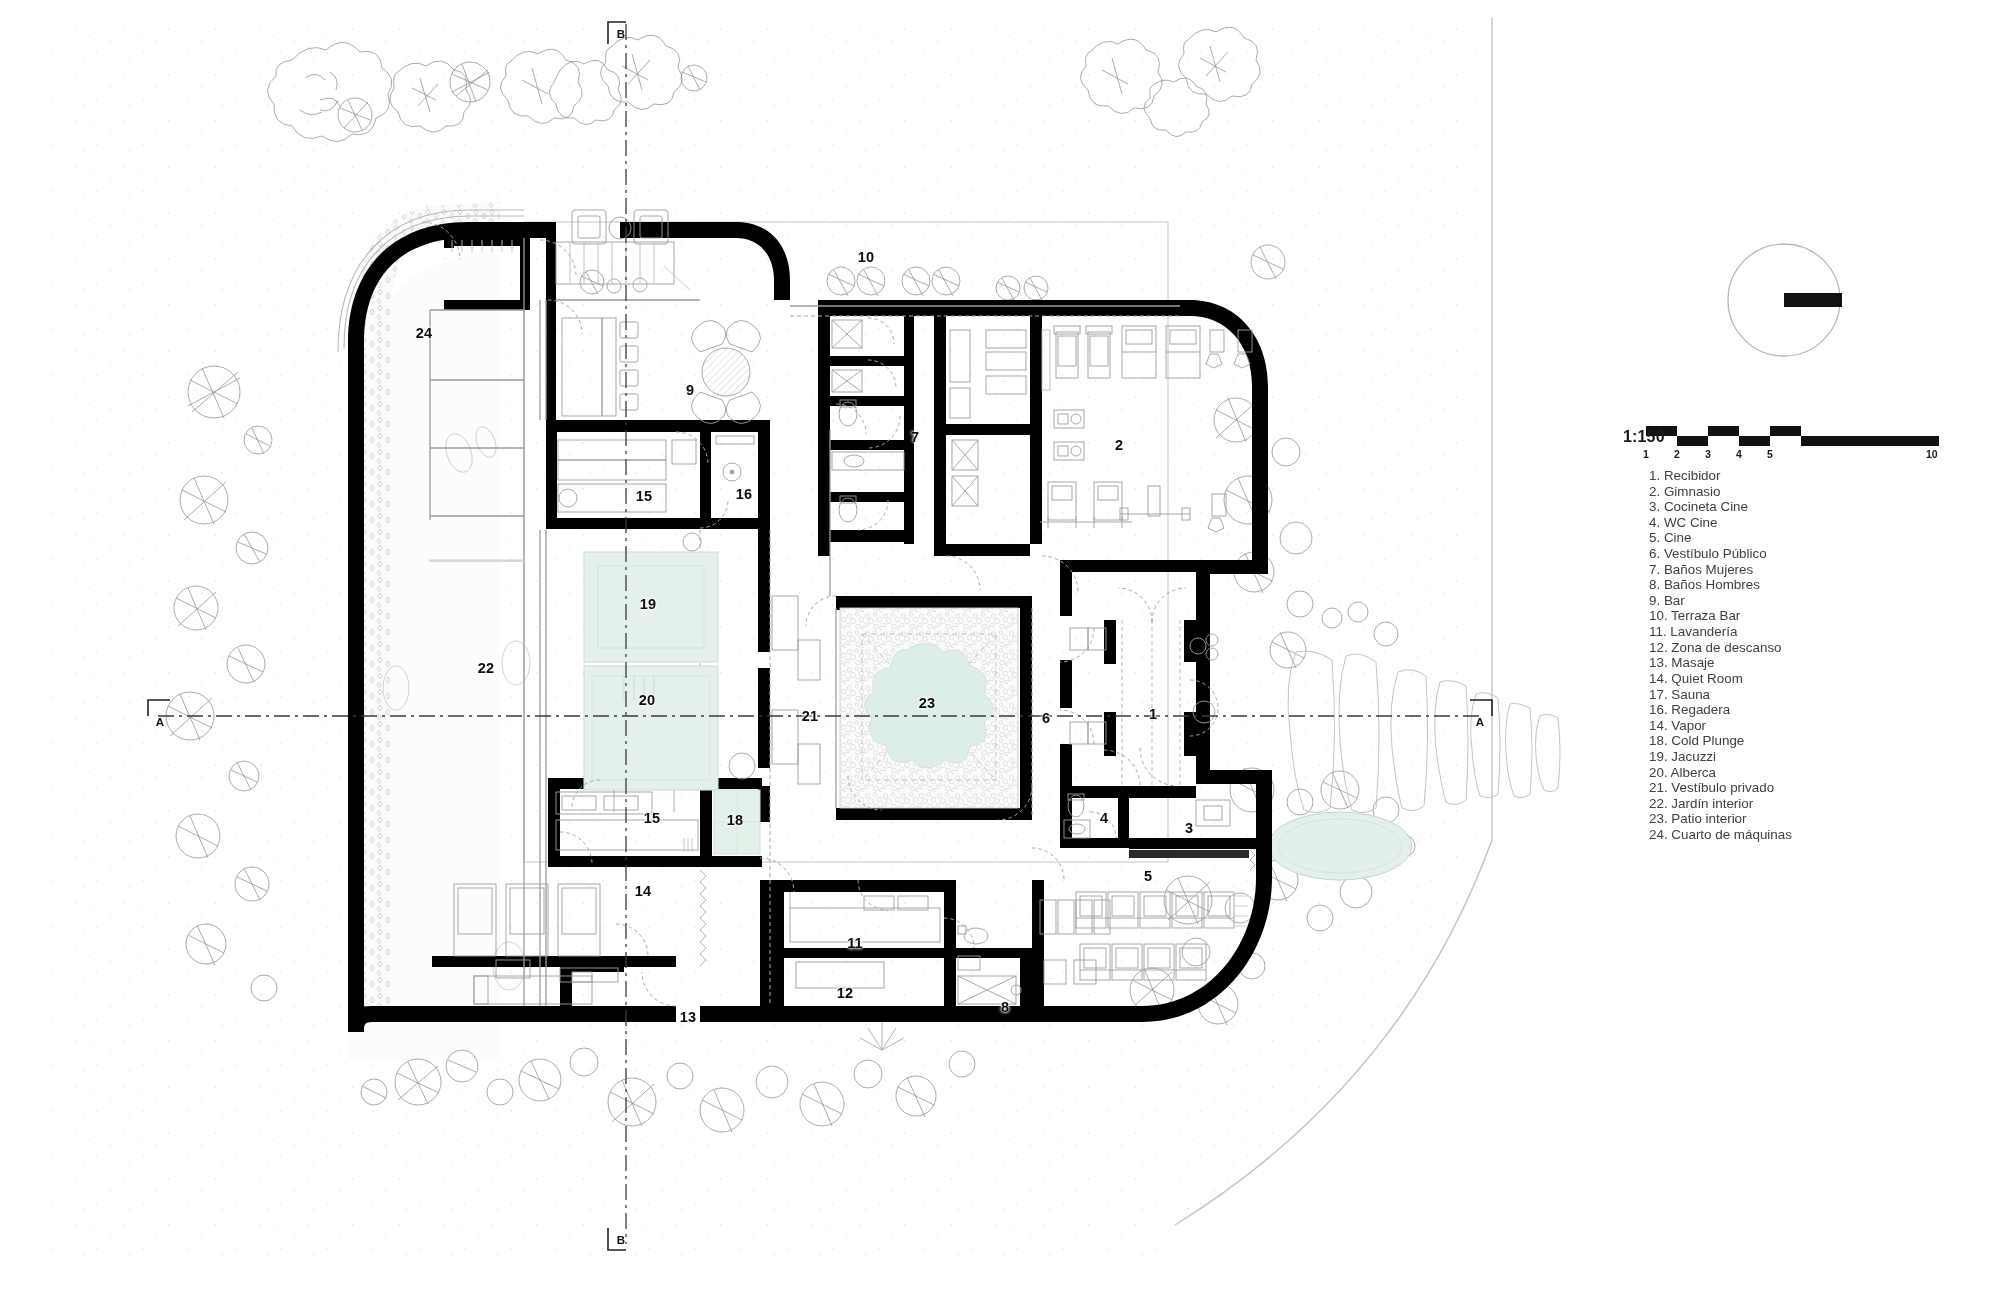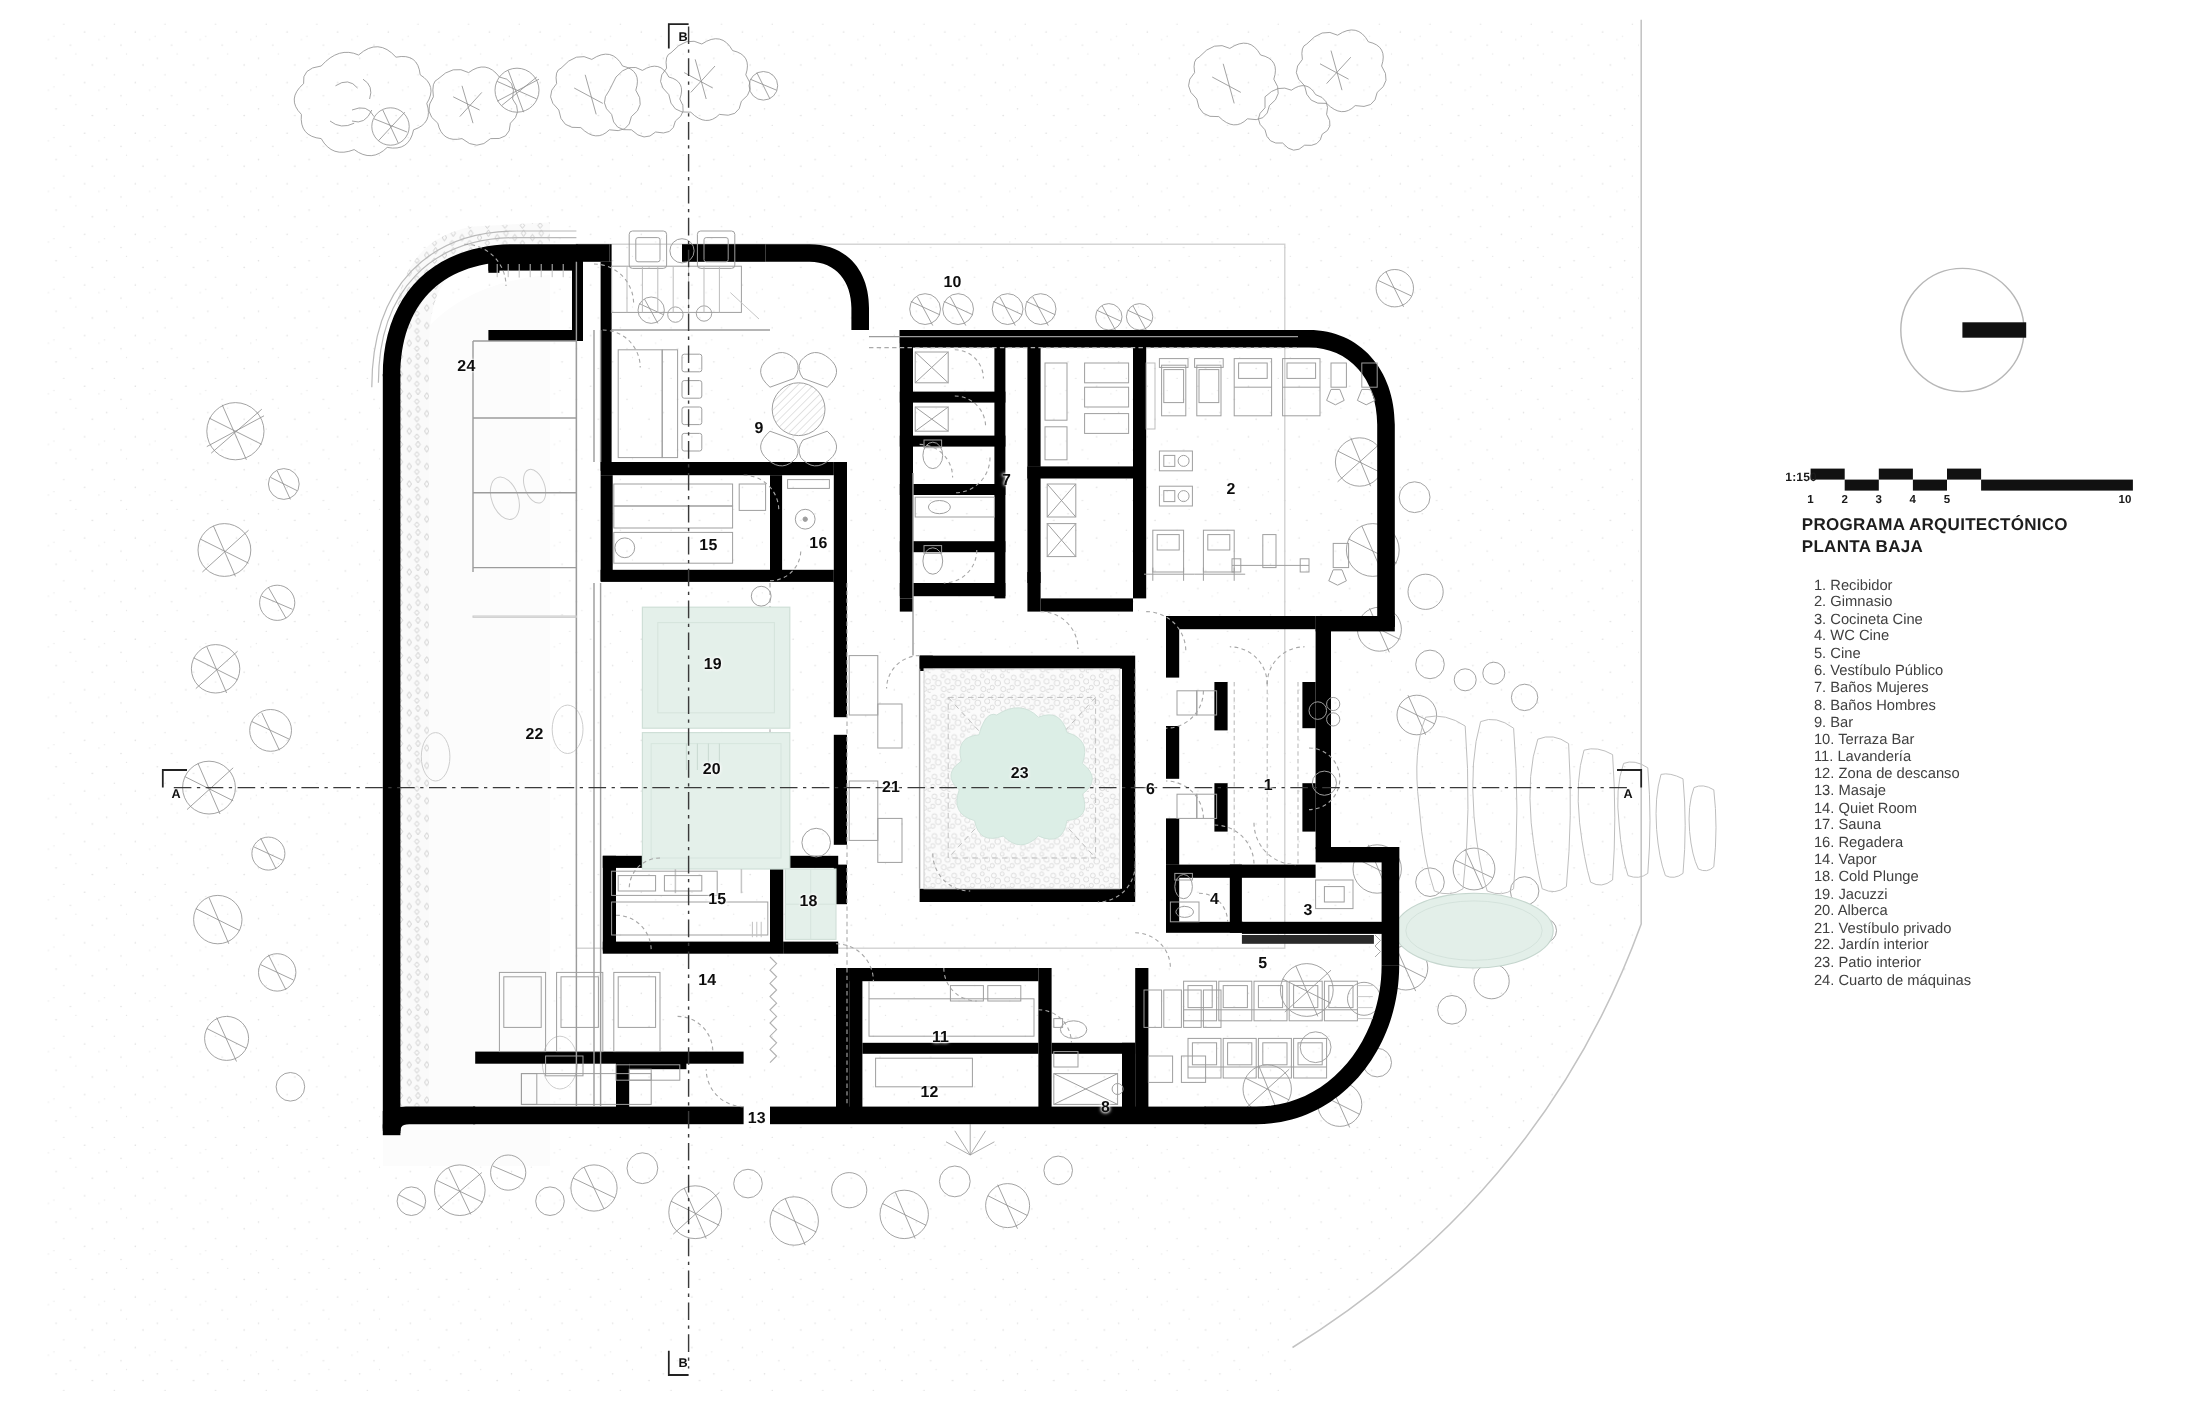--- a/index.html
+++ b/index.html
@@ -24,21 +24,21 @@
   .legend-list li{
     font-size:13.4px;line-height:1.165;color:#404040;
     padding:0 0 0 11px;white-space:nowrap;
   }
   .legend-num{display:inline-block;}
   .legend-label{display:inline;}
 
   
   .scale-ratio{
     position:absolute;left:1623px;top:428px;
-    font-size:11px;font-weight:700;color:#1a1a1a;letter-spacing:.01em;
+    font-size:16px;font-weight:700;color:#1a1a1a;letter-spacing:.01em;
   }
   .scale-tick{
     position:absolute;font-size:10.5px;font-weight:700;color:#1a1a1a;
   }
 
   
   .room-num{
     position:absolute;font-size:14.5px;font-weight:700;color:#0d0d0d;
     transform:translate(-50%,-50%);letter-spacing:.01em;
     text-shadow:0 0 2px #fff,0 0 3px #fff,0 0 4px #fff;
@@ -1063,22 +1063,20 @@
       <div class="room-num" style="left: 735px; top: 820px;">18</div>
       <div class="room-num" style="left: 648px; top: 604px;">19</div>
       <div class="room-num" style="left: 647px; top: 700px;">20</div>
       <div class="room-num" style="left: 810px; top: 716px;">21</div>
       <div class="room-num" style="left: 486px; top: 668px;">22</div>
       <div class="room-num" style="left: 927px; top: 703px;">23</div>
       <div class="room-num" style="left: 424px; top: 333px;">24</div>
     </div>
 
   <div id="legend-panel">
-    <div class="legend-title">PROGRAMA ARQUITECTÓNICO
-PLANTA BAJA</div>
     <ul class="legend-list" id="legend-list">
         <li><span class="legend-num">1.</span><span class="legend-label"> Recibidor</span></li>
         <li><span class="legend-num">2.</span><span class="legend-label"> Gimnasio</span></li>
         <li><span class="legend-num">3.</span><span class="legend-label"> Cocineta Cine</span></li>
         <li><span class="legend-num">4.</span><span class="legend-label"> WC Cine</span></li>
         <li><span class="legend-num">5.</span><span class="legend-label"> Cine</span></li>
         <li><span class="legend-num">6.</span><span class="legend-label"> Vestíbulo Público</span></li>
         <li><span class="legend-num">7.</span><span class="legend-label"> Baños Mujeres</span></li>
         <li><span class="legend-num">8.</span><span class="legend-label"> Baños Hombres</span></li>
         <li><span class="legend-num">9.</span><span class="legend-label"> Bar</span></li>

